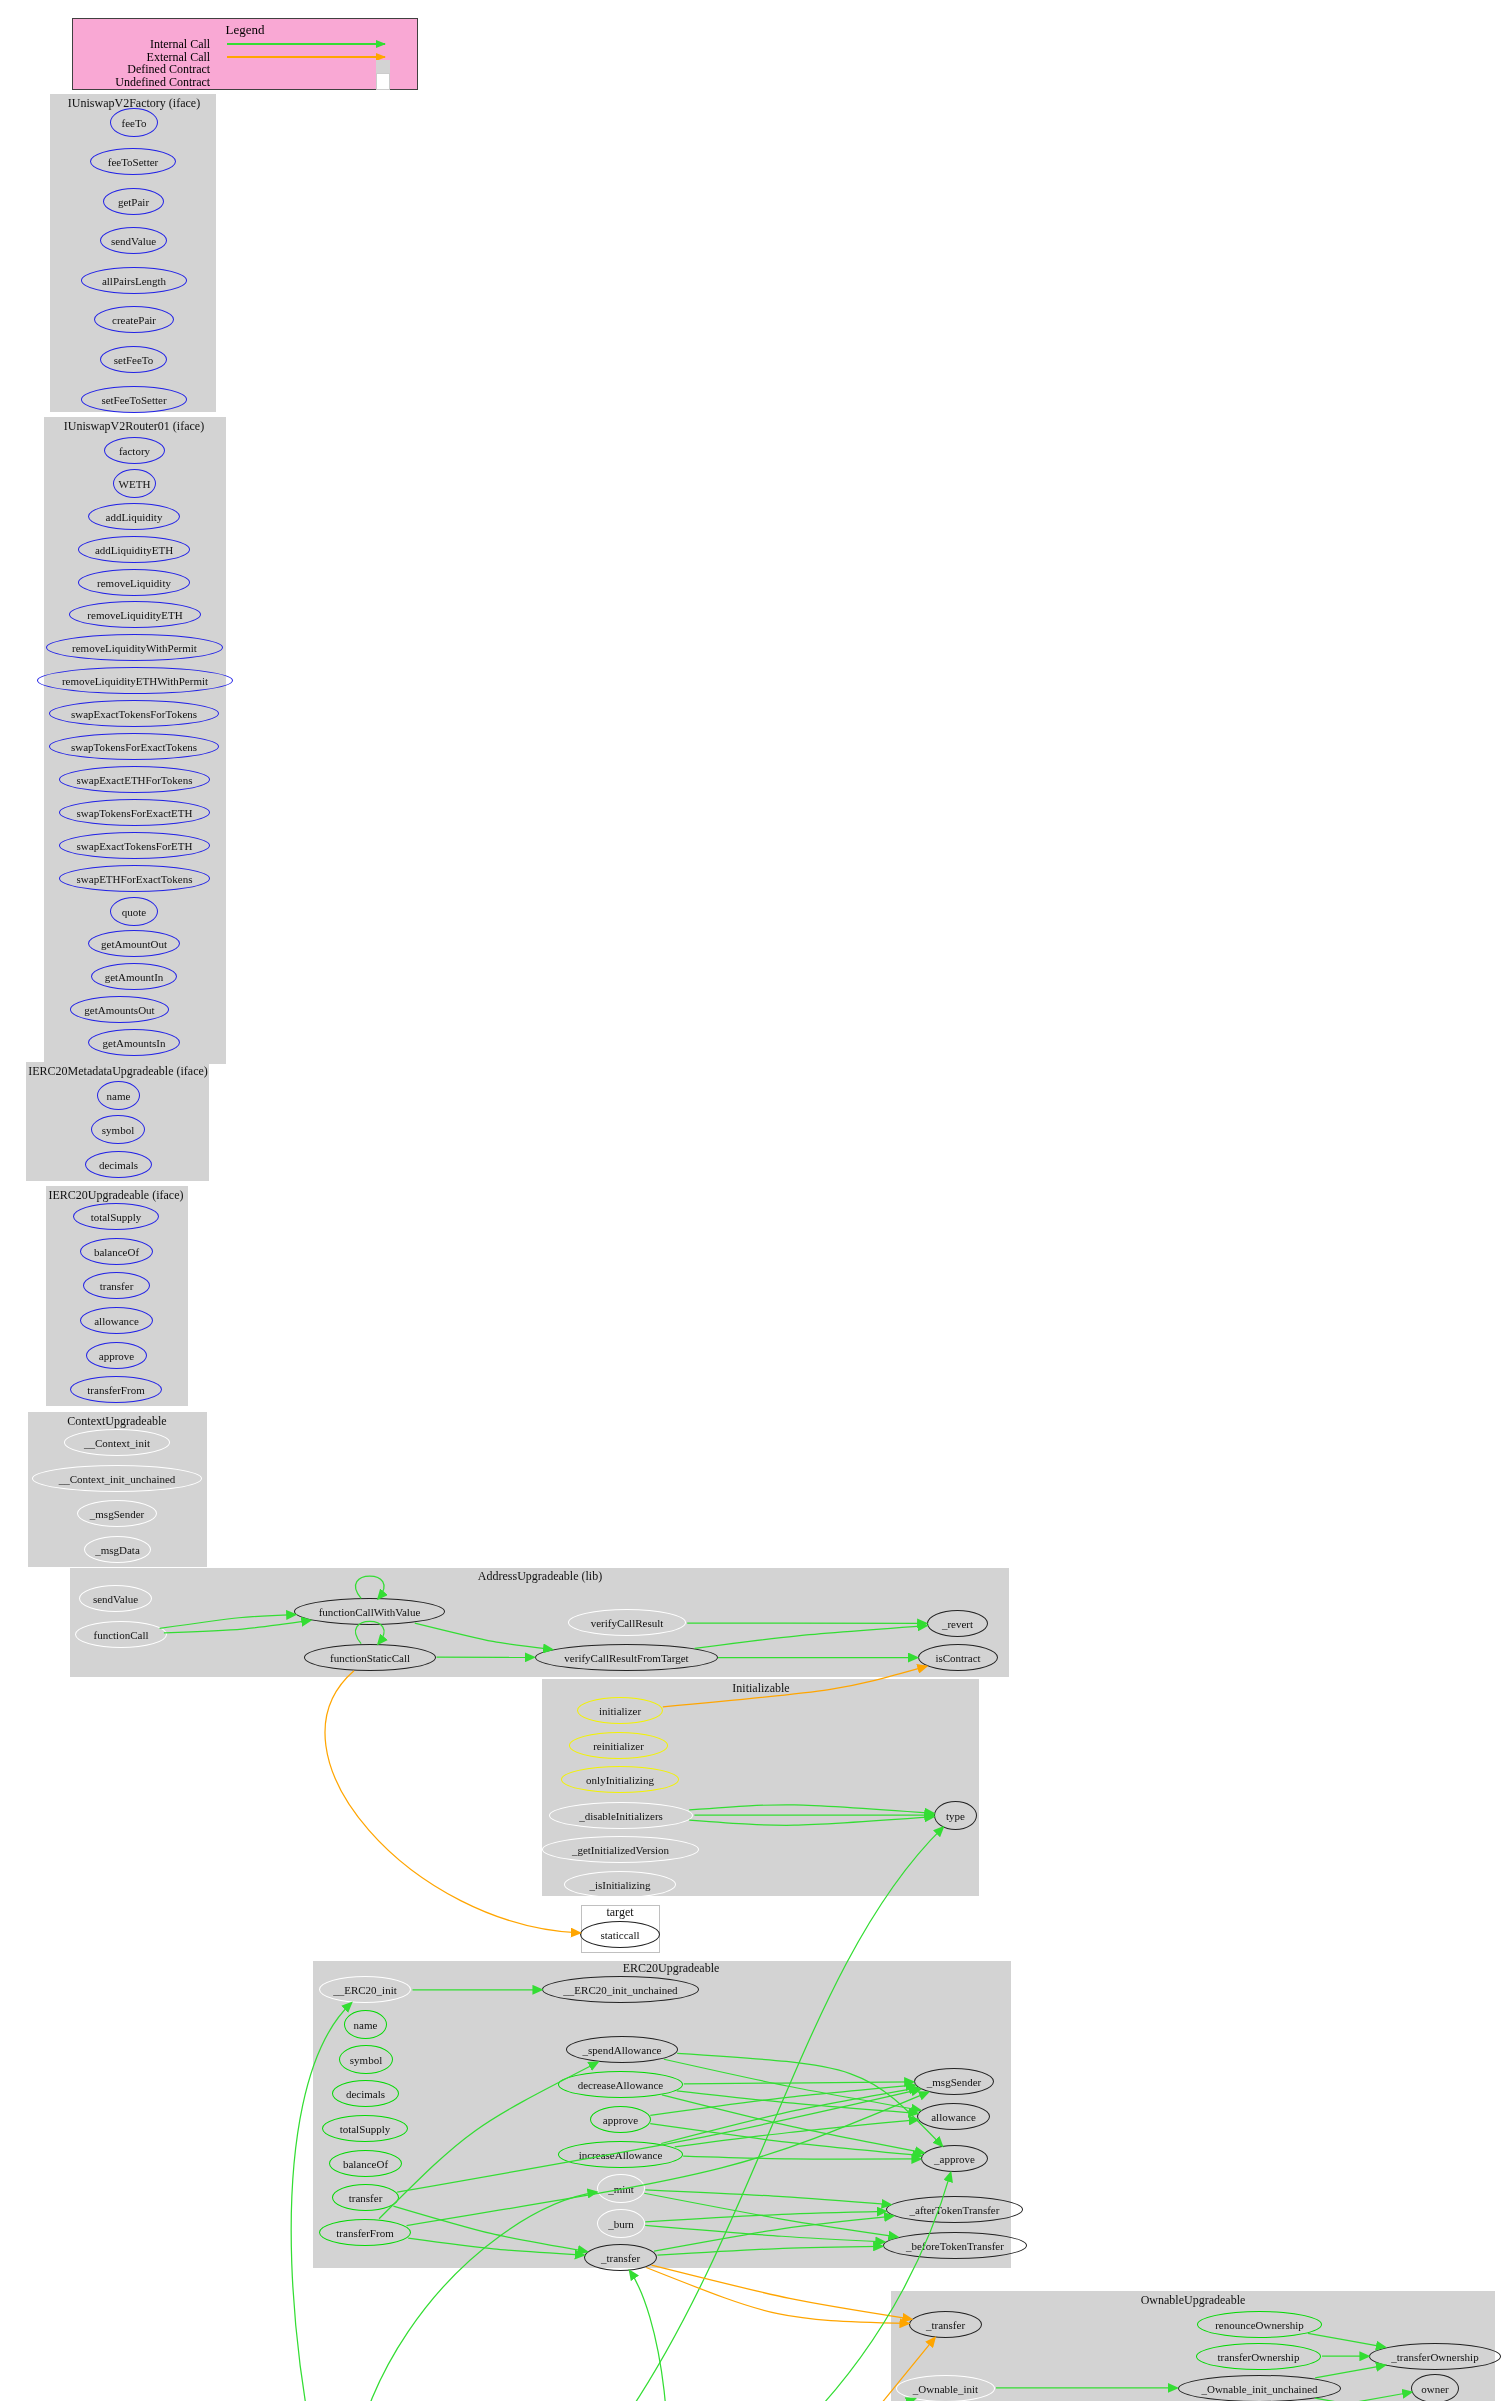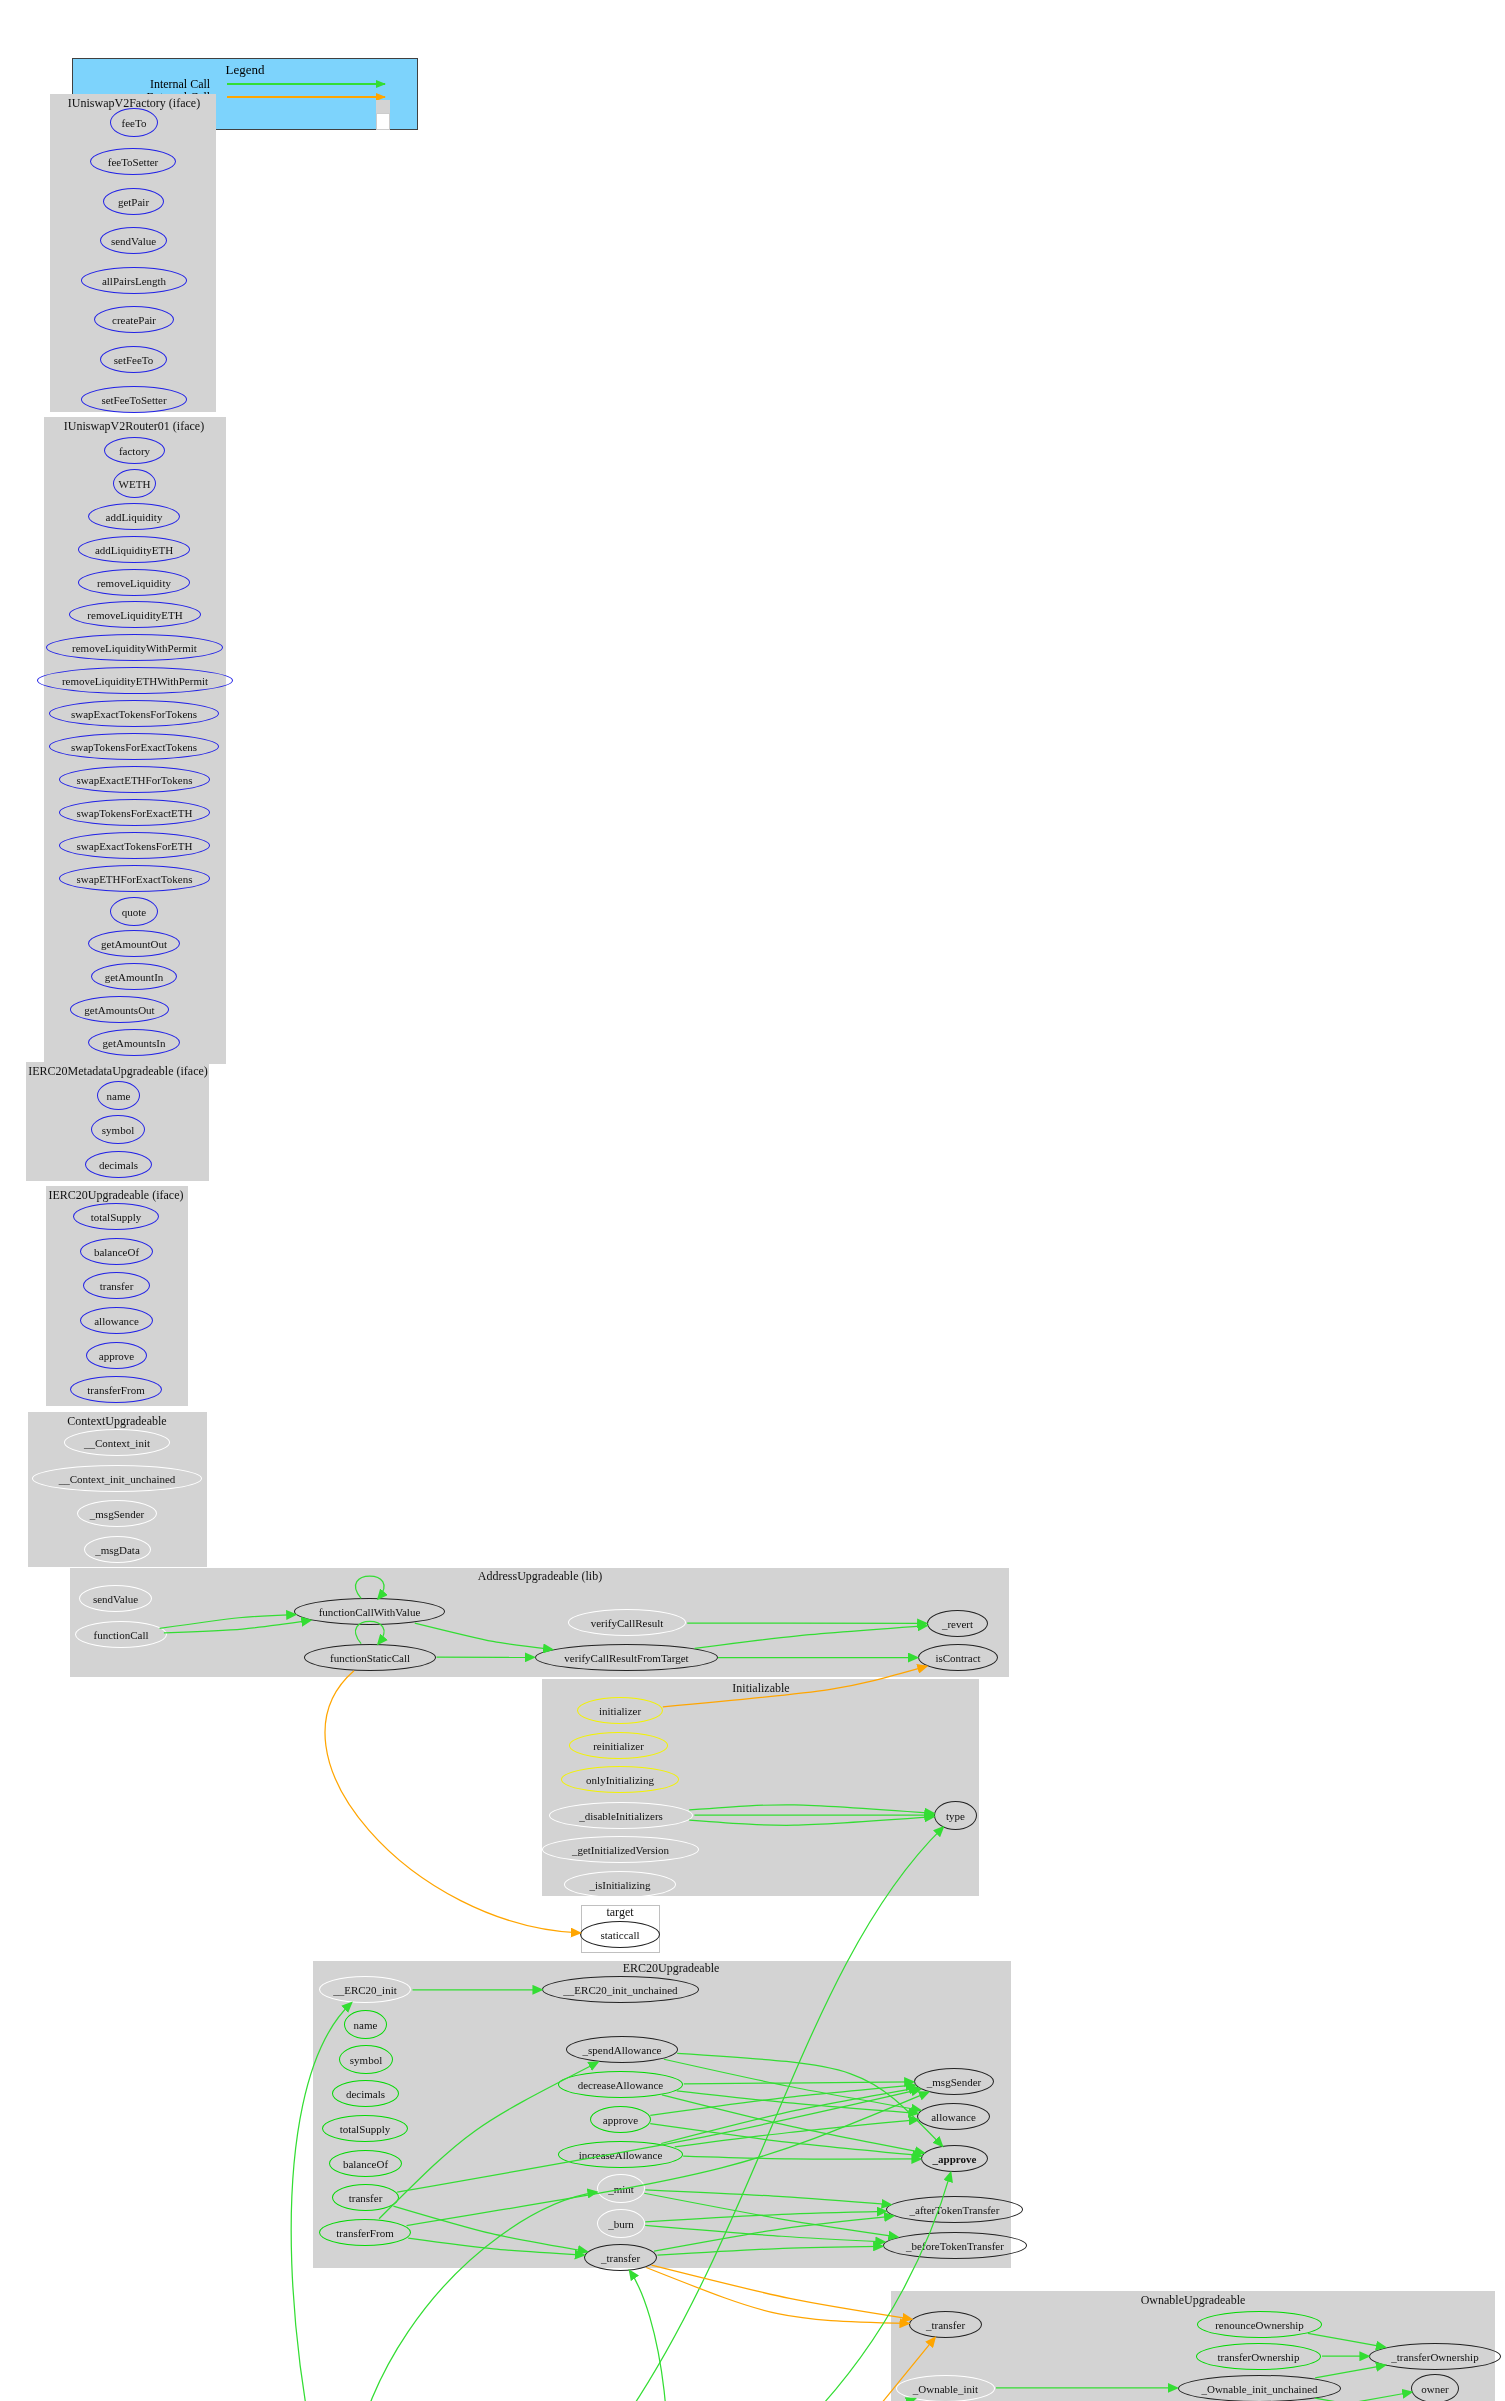--- a/index.html
+++ b/index.html
@@ -11,21 +11,21 @@
   .gnode{position:absolute;display:flex;align-items:center;justify-content:center;
          border-radius:50%;font-size:11px;color:#111;white-space:nowrap;box-sizing:border-box;
          background:transparent;border:1px solid #222;}
   .stroke-blue{border-color:#2323e6;}
   .stroke-green{border-color:#04d904;}
   .stroke-yellow{border-color:#f2f204;}
   .stroke-white{border-color:#ffffff;}
   .stroke-black{border-color:#232323;}
   #edges{position:absolute;left:0;top:0;pointer-events:none;}
   
-  #legend{position:absolute;background:#7dd3fc;border:1px solid #404040;box-sizing:border-box;margin-top:40px;}
+  #legend{position:absolute;background:#f9a8d4;border:1px solid #404040;box-sizing:border-box;}
   #legend .ltitle{position:absolute;left:0;right:0;top:2.9px;text-align:center;font-size:13px;}
   .lrow{position:absolute;height:12.5px;display:flex;align-items:center;}
   .llabel{position:absolute;right:0;font-size:12px;white-space:nowrap;}
   .larrow{position:absolute;height:1.9px;width:158px;}
   .larrow .head{position:absolute;right:-1px;top:-3.4px;width:0;height:0;border-left:10.6px solid;border-top:4.3px solid transparent;border-bottom:4.3px solid transparent;}
   .lswatch{position:absolute;width:14.4px;height:17.3px;box-sizing:border-box;}
 </style>
 </head>
 <body>
 
@@ -138,21 +138,21 @@
     <div class="gnode stroke-green" style="left: 319px; top: 2219px; width: 92px; height: 27px;">transferFrom</div>
     <div class="gnode stroke-black" style="left: 566px; top: 2036px; width: 112px; height: 27px;">_spendAllowance</div>
     <div class="gnode stroke-green" style="left: 558px; top: 2071px; width: 125px; height: 27px;">decreaseAllowance</div>
     <div class="gnode stroke-green" style="left: 590px; top: 2106px; width: 61px; height: 27px;">approve</div>
     <div class="gnode stroke-green" style="left: 558px; top: 2141px; width: 125px; height: 27px;">increaseAllowance</div>
     <div class="gnode stroke-white" style="left: 597px; top: 2174px; width: 48px; height: 29px;">_mint</div>
     <div class="gnode stroke-white" style="left: 597px; top: 2209px; width: 48px; height: 29px;">_burn</div>
     <div class="gnode stroke-black" style="left: 584px; top: 2244px; width: 73px; height: 27px;">_transfer</div>
     <div class="gnode stroke-black" style="left: 914px; top: 2068px; width: 80px; height: 27px;">_msgSender</div>
     <div class="gnode stroke-black" style="left: 917px; top: 2103px; width: 73px; height: 27px;">allowance</div>
-    <div class="gnode stroke-black" style="left: 921px; top: 2145px; width: 67px; height: 27px; font-weight: bold;">_approve</div>
+    <div class="gnode stroke-black" style="left: 921px; top: 2145px; width: 67px; height: 27px;">_approve</div>
     <div class="gnode stroke-black" style="left: 886px; top: 2196px; width: 137px; height: 27px;">_afterTokenTransfer</div>
     <div class="gnode stroke-black" style="left: 883px; top: 2232px; width: 144px; height: 27px;">_beforeTokenTransfer</div>
     <div class="cluster defined" style="left: 891px; top: 2291px; width: 604px; height: 144px;"></div>
     <div class="cluster-title" style="left: 1193px; top: 2300px;">OwnableUpgradeable</div>
     <div class="gnode stroke-black" style="left: 909px; top: 2311px; width: 73px; height: 27px;">_transfer</div>
     <div class="gnode stroke-green" style="left: 1197px; top: 2311px; width: 125px; height: 27px;">renounceOwnership</div>
     <div class="gnode stroke-green" style="left: 1196px; top: 2343px; width: 125px; height: 27px;">transferOwnership</div>
     <div class="gnode stroke-black" style="left: 1369px; top: 2343px; width: 132px; height: 27px;">_transferOwnership</div>
     <div class="gnode stroke-white" style="left: 896px; top: 2375px; width: 99px; height: 27px;">_Ownable_init</div>
     <div class="gnode stroke-black" style="left: 1178px; top: 2375px; width: 163px; height: 27px;">_Ownable_init_unchained</div>

